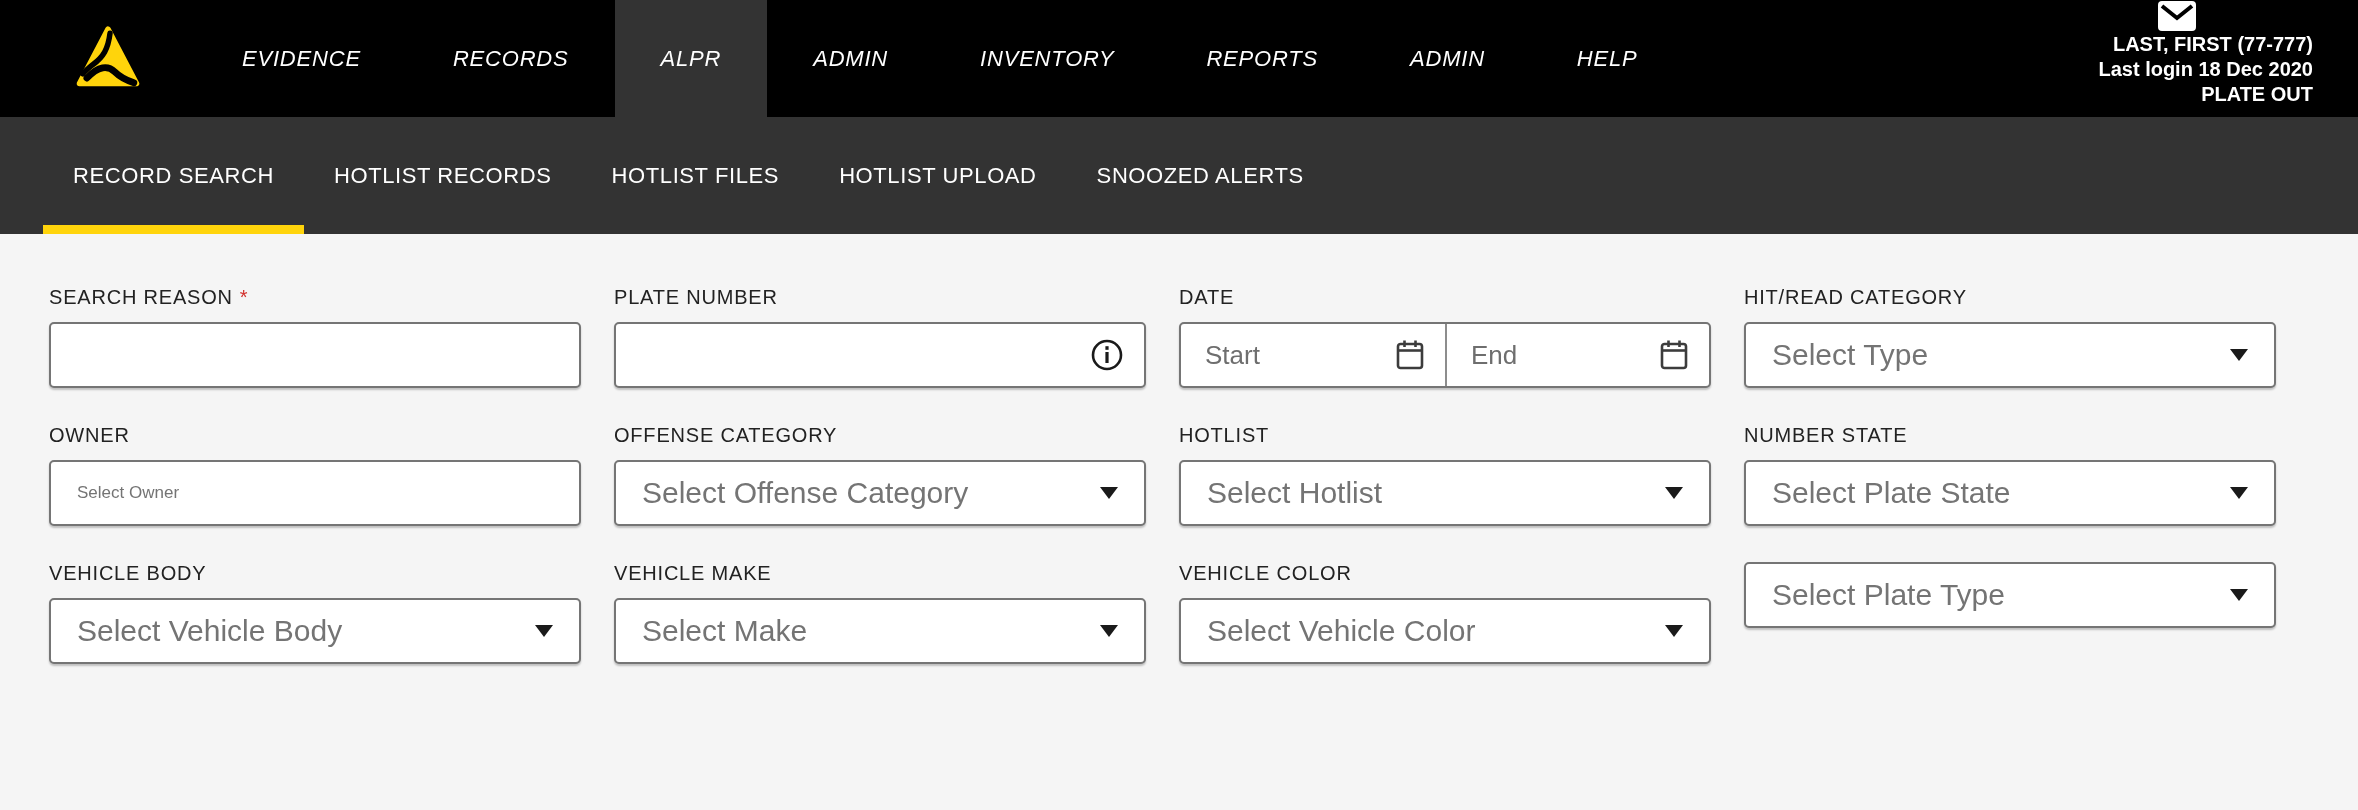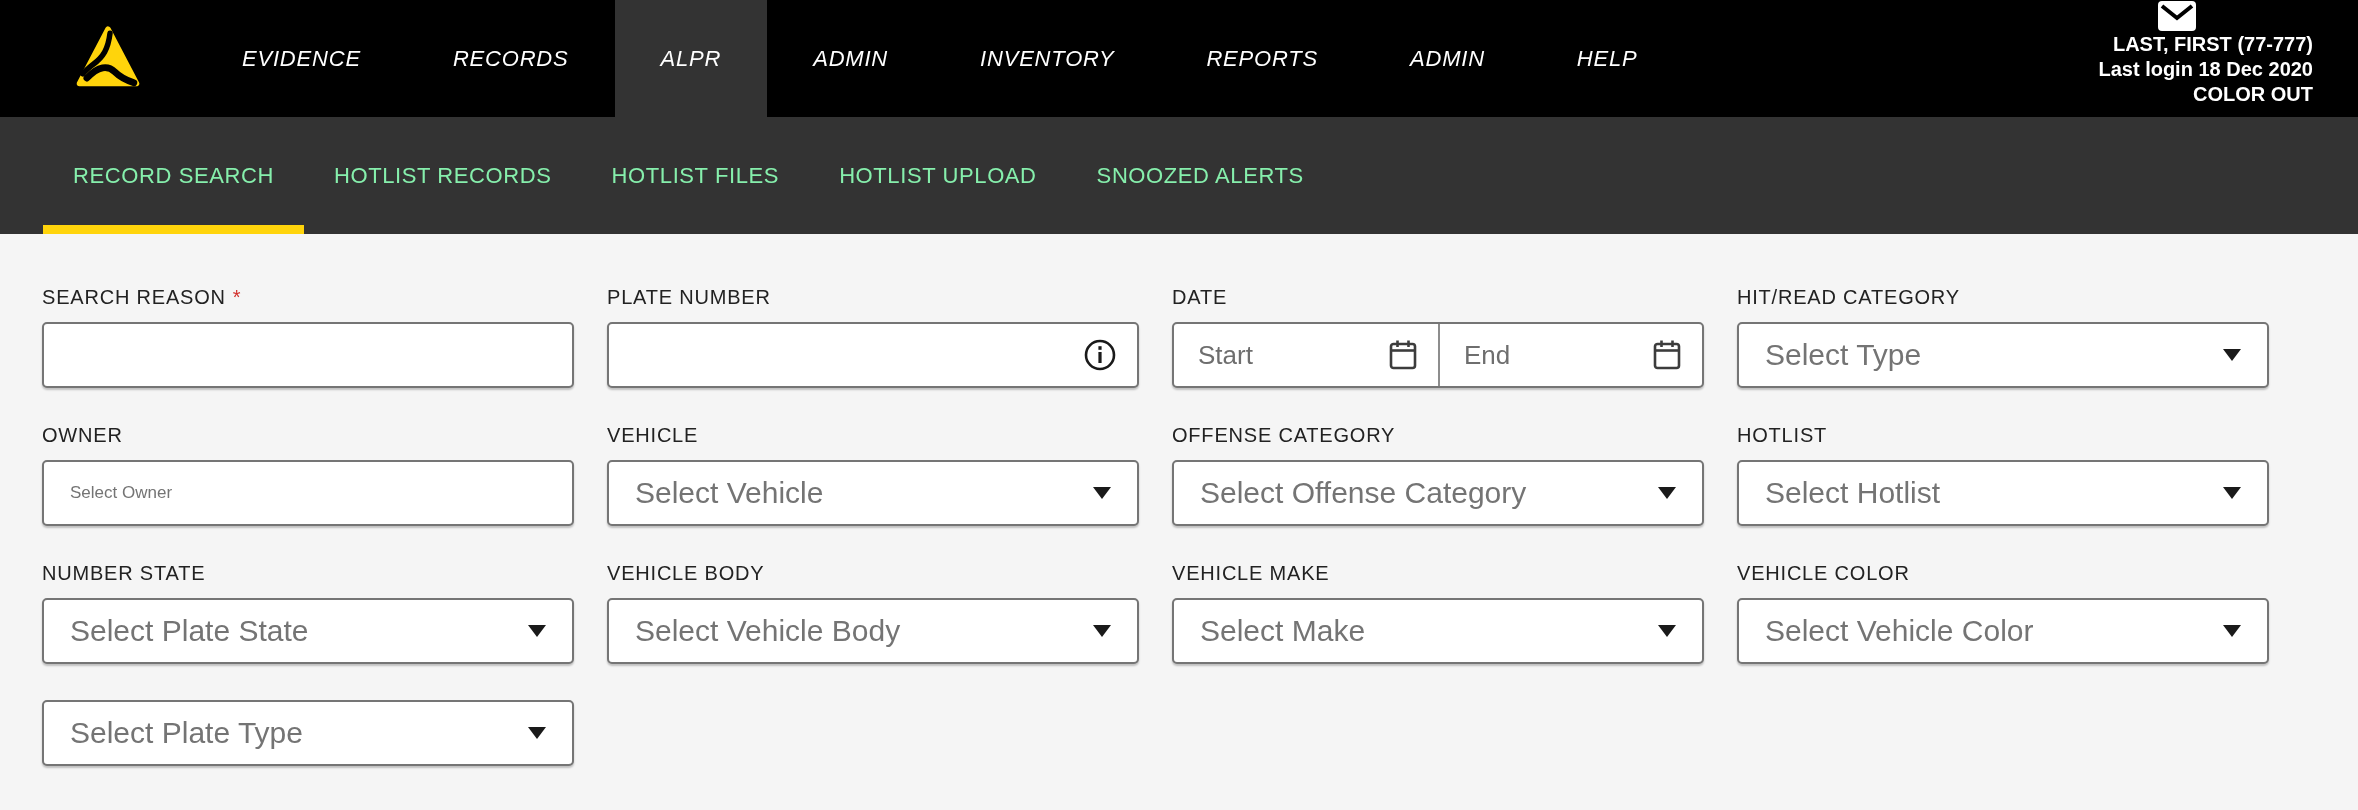--- a/index.html
+++ b/index.html
@@ -58,41 +58,42 @@
   
   .subnav {
     height: 117px;
     background: #333333;
     display: flex;
     align-items: stretch;
     padding-left: 43px;
   }
   .subtab {
     position: relative;
-    color: #86efac;
+    color: #ffffff;
     font-size: 22px;
     letter-spacing: 0.6px;
     display: flex; align-items: center;
     padding: 0 30px;
     cursor: pointer;
     white-space: nowrap;
   }
   .subtab .active-bar {
     display: none;
     position: absolute;
     left: 0; right: 0; bottom: 0;
     height: 9px;
     background: #FFD40B;
   }
   .subtab.active .active-bar { display: block; }
 
   
   .content {
     background: #F5F5F5;
     height: 576px;
+    margin-left: 7px;
   }
   .form-grid {
     display: grid;
     grid-template-columns: repeat(4, 532px);
     column-gap: 33px;
     row-gap: 36px;
     padding: 52px 0 0 42px;
   }
   .field-label {
     font-size: 20px;
@@ -178,21 +179,21 @@
       <span style="display:flex;">
         <svg width="40" height="32" viewBox="0 0 40 32">
           <rect x="1" y="1" width="38" height="30" rx="4" fill="#ffffff"></rect>
           <polyline points="5,6 20,18 35,6" fill="none" stroke="#000000" stroke-width="4"></polyline>
         </svg>
       </span>
     </div>
     <div class="user-block">
       <div>LAST, FIRST (77-777)</div>
       <div>Last login 18 Dec 2020</div>
-      <div class="signout">COLOR OUT</div>
+      <div class="signout">PLATE OUT</div>
     </div>
   </div>
 </div>
 
 <div class="subnav">
   <div class="subtab active">
     <span>RECORD SEARCH</span>
     <span class="active-bar"></span>
   </div>
   <div class="subtab">
@@ -275,27 +276,20 @@
       </div>
     </div>
 
     <div class="field">
       <div class="field-label">OWNER</div>
       <div class="control">
         <input type="text" placeholder="Select Owner" style="">
       </div>
     </div>
 
-    <div class="field">
-      <div class="field-label">VEHICLE</div>
-      <div class="control select-box">
-        <span class="select-value">Select Vehicle</span>
-        <span class="caret"></span>
-      </div>
-    </div>
 
     <div class="field">
       <div class="field-label">OFFENSE CATEGORY</div>
       <div class="control select-box">
         <span class="select-value">Select Offense Category</span>
         <span class="caret"></span>
       </div>
     </div>
 
     <div class="field">

